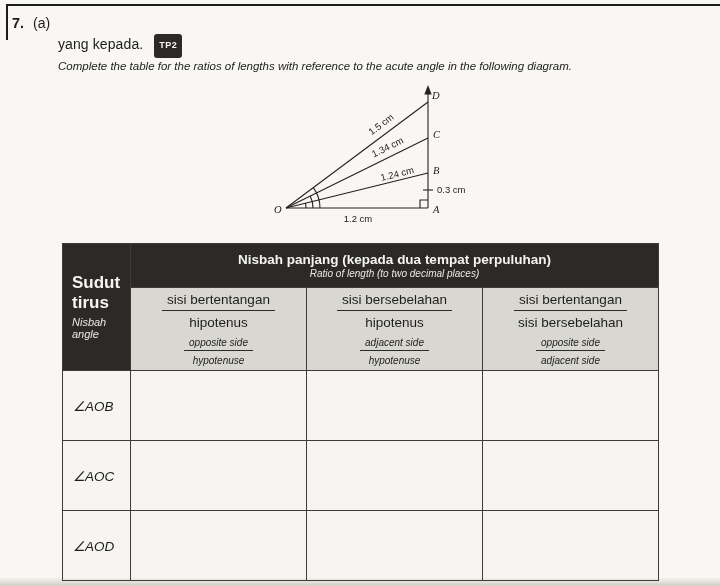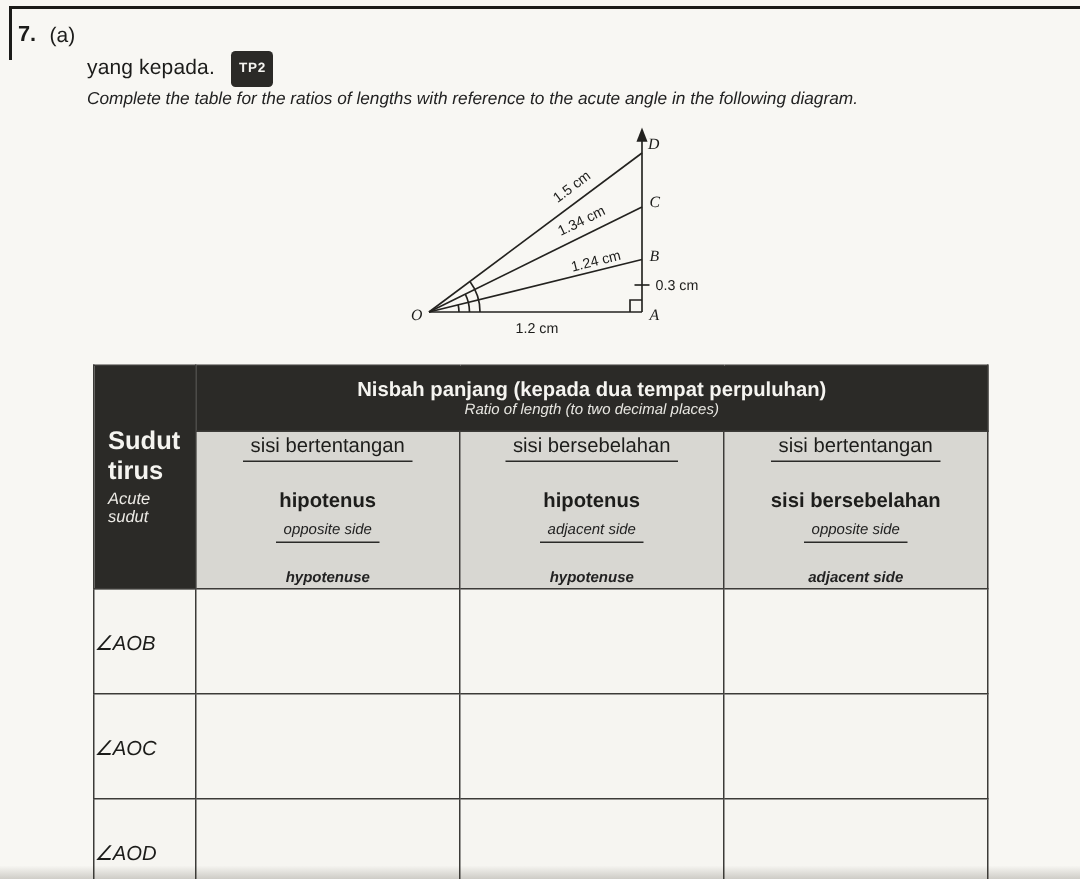--- a/index.html
+++ b/index.html
@@ -35,26 +35,26 @@
   td.corner,td.main-header{background:#2b2a27;color:#f5f4f0;}
   td.main-header{text-align:center;vertical-align:middle;}
   .mh-my{font-weight:bold;font-size:13.5px;}
   .mh-en{font-style:italic;font-size:10px;margin-top:1px;font-weight:normal;color:#e8e7e2;}
   td.corner{vertical-align:middle;padding:4px 4px 4px 9px;}
   .corner .my{font-weight:bold;font-size:17px;line-height:1.2;}
   .corner .en{font-style:italic;font-size:11px;line-height:1.15;margin-top:2px;color:#eceae5;}
   tr.r-colhead td{background:#d8d7d2;height:82px;text-align:center;vertical-align:middle;}
   .frac{display:inline-flex;flex-direction:column;align-items:center;line-height:1.3;}
   .frac .num{border-bottom:1.2px solid #2a2a28;padding:0 5px 1px;}
-  .frac .den{padding-top:17px;font-weight:bold;}
+  .frac .den{padding-top:3px;}
   .frac.main{font-size:13.5px;color:#1d1d1b;}
   .frac.sub{font-size:10px;font-style:italic;margin-top:5px;color:#222;}
   .colhead-stack{display:flex;flex-direction:column;align-items:center;}
   tr.r-body td{height:69px;background:#f6f5f1;}
-  td.angle{font-style:italic;font-size:13.5px;padding-left:0;vertical-align:middle;
+  td.angle{font-style:italic;font-size:13.5px;padding-left:10px;vertical-align:middle;
     font-family:"Liberation Sans",sans-serif;}
 </style>
 </head>
 <body>
 
 <div class="page">
   <div class="top-rule"></div>
   <div class="left-rule"></div>
 
   <div class="question">
@@ -104,21 +104,21 @@
     <colgroup>
       <col style="width:68px">
         <col style="width:176px">
         <col style="width:176px">
         <col style="width:176px">
     </colgroup>
     <tbody>
       <tr class="r-dark">
         <td class="corner" rowspan="2">
           <div class="my">Sudut tirus</div>
-          <div class="en">Acute sudut</div>
+          <div class="en">Nisbah angle</div>
         </td>
         <td class="main-header" colspan="3">
           <div class="mh-my">Nisbah panjang (kepada dua tempat perpuluhan)</div>
           <div class="mh-en">Ratio of length (to two decimal places)</div>
         </td>
       </tr>
       <tr class="r-colhead">
         <td>
           <div class="colhead-stack">
             <span class="frac main">

